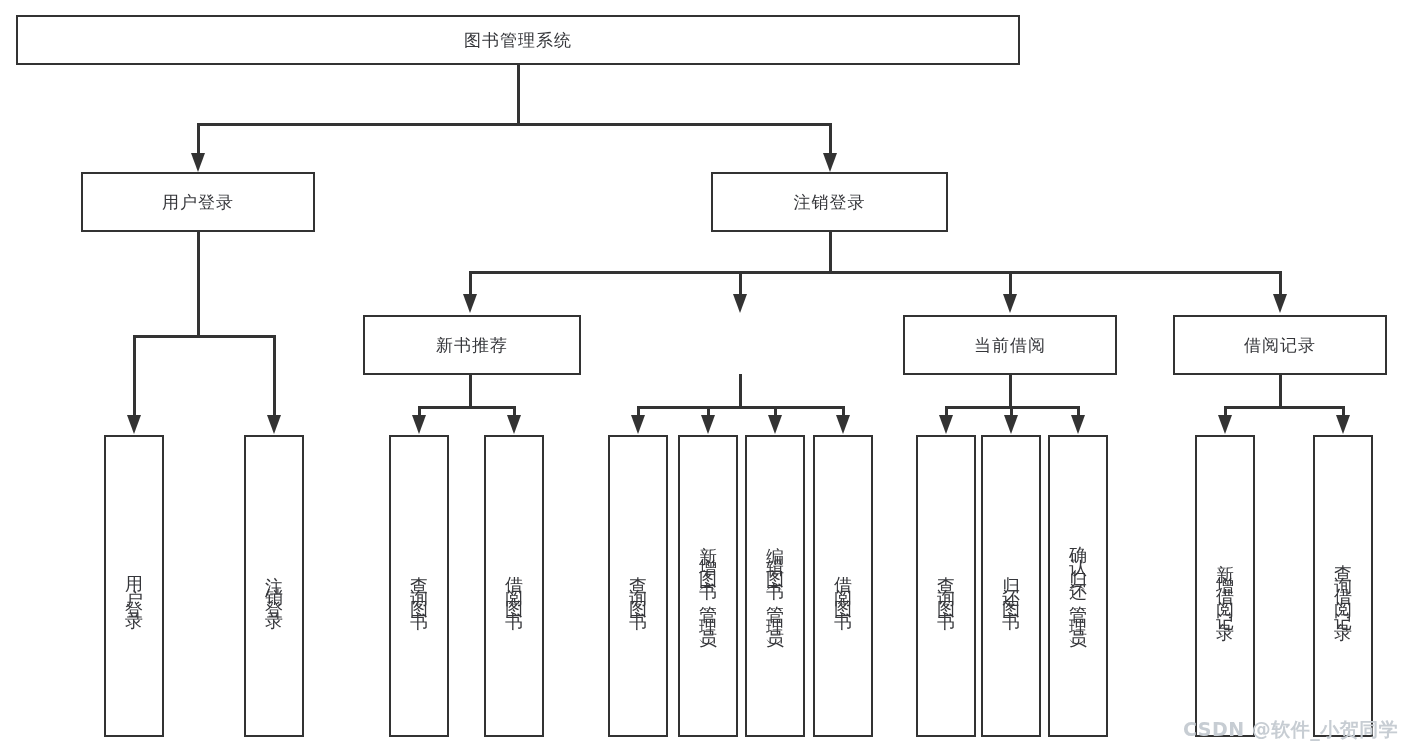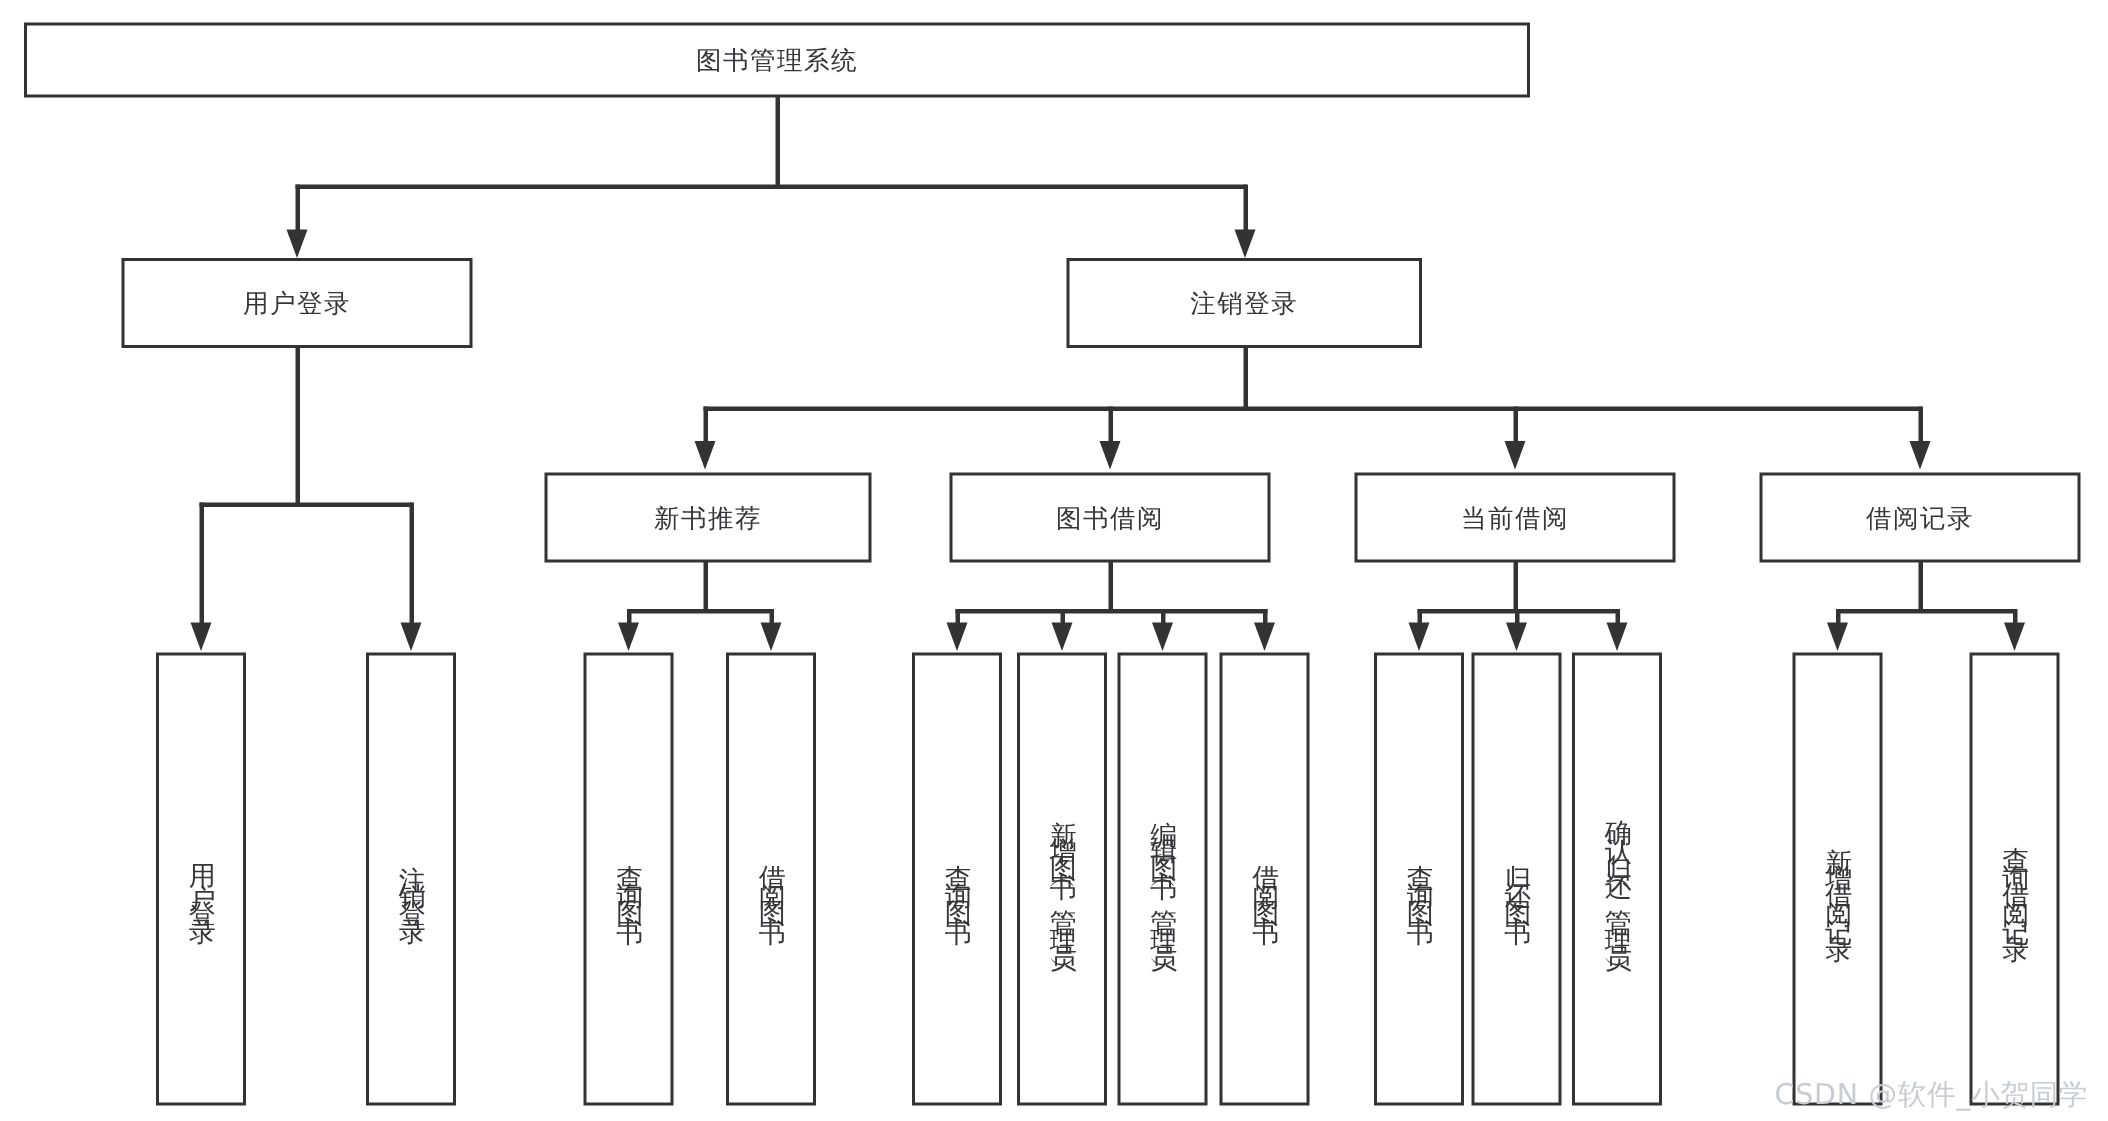--- a/index.html
+++ b/index.html
@@ -23,44 +23,41 @@
   .vline { position:absolute; width:2.5px; background:#333333; }
   .hline { position:absolute; height:2.5px; background:#333333; }
   .arrowhead {
     position:absolute; width:0; height:0;
     border-left:7px solid transparent; border-right:7px solid transparent;
     border-top:19px solid #333333;
   }
   .watermark {
     position:absolute; left:1183px; top:717px;
     font-size:19px; color:#c7cdd3; letter-spacing:0.5px;
-    z-index:5; white-space:nowrap;
+    z-index:5; white-space:nowrap;font-weight:bold;
   }
 </style>
 </head>
 <body>
 
 <div class="canvas">
 
   <div class="box hbox" style="left:16px;top:15px;width:1004px;height:50px">
     <span>图书管理系统</span>
   </div>
 
   <div class="box hbox" style="left:81px;top:172px;width:234px;height:60px">
     <span>用户登录</span>
   </div>
   <div class="box hbox" style="left:711px;top:172px;width:237px;height:60px">
     <span>注销登录</span>
   </div>
 
   <div class="box hbox" style="left:363px;top:315px;width:218px;height:60px">
     <span>新书推荐</span>
-  </div>
-  <div class="box hbox" style="left:633px;top:315px;width:214px;height:60px">
-    <span>图书借阅</span>
   </div>
   <div class="box hbox" style="left:1173px;top:315px;width:214px;height:60px">
     <span>借阅记录</span>
   </div>
   <div class="box hbox" style="left:903px;top:315px;width:214px;height:60px">
     <span>当前借阅</span>
   </div>
 
   <div class="box" style="left:104px;top:435px;width:60px;height:302px">
     <span class="vtext">用户登录</span>

